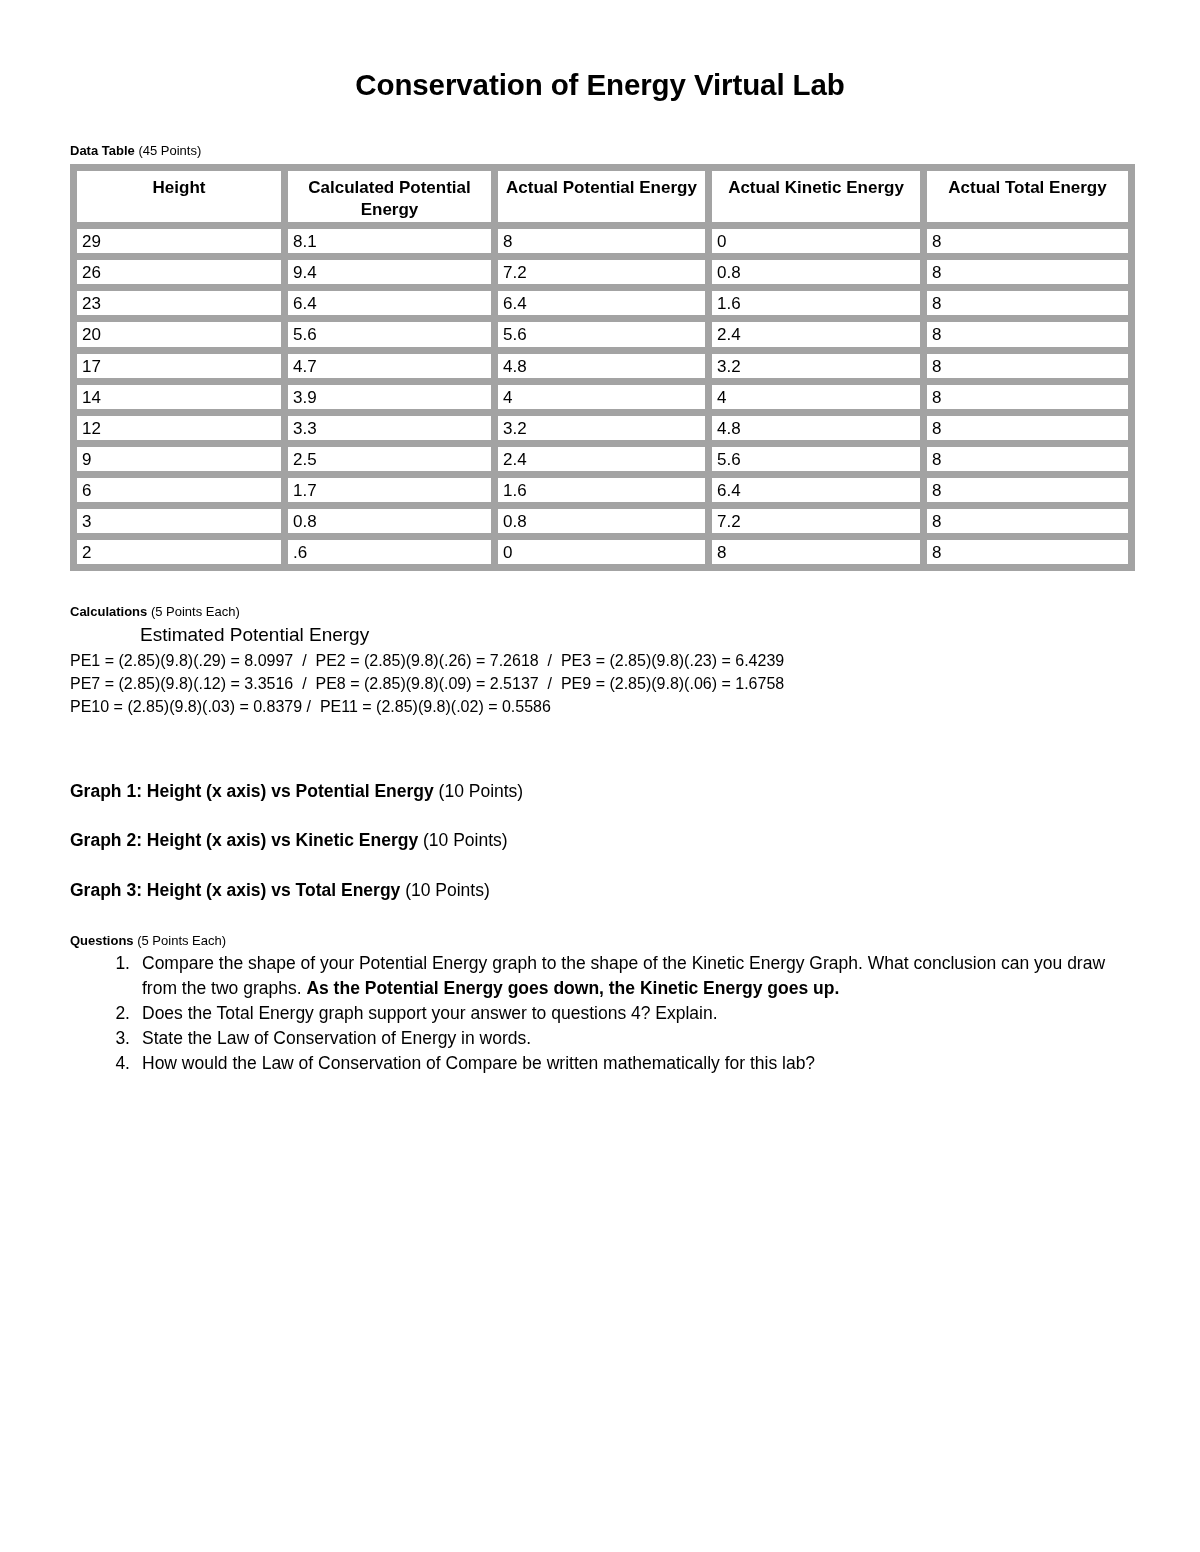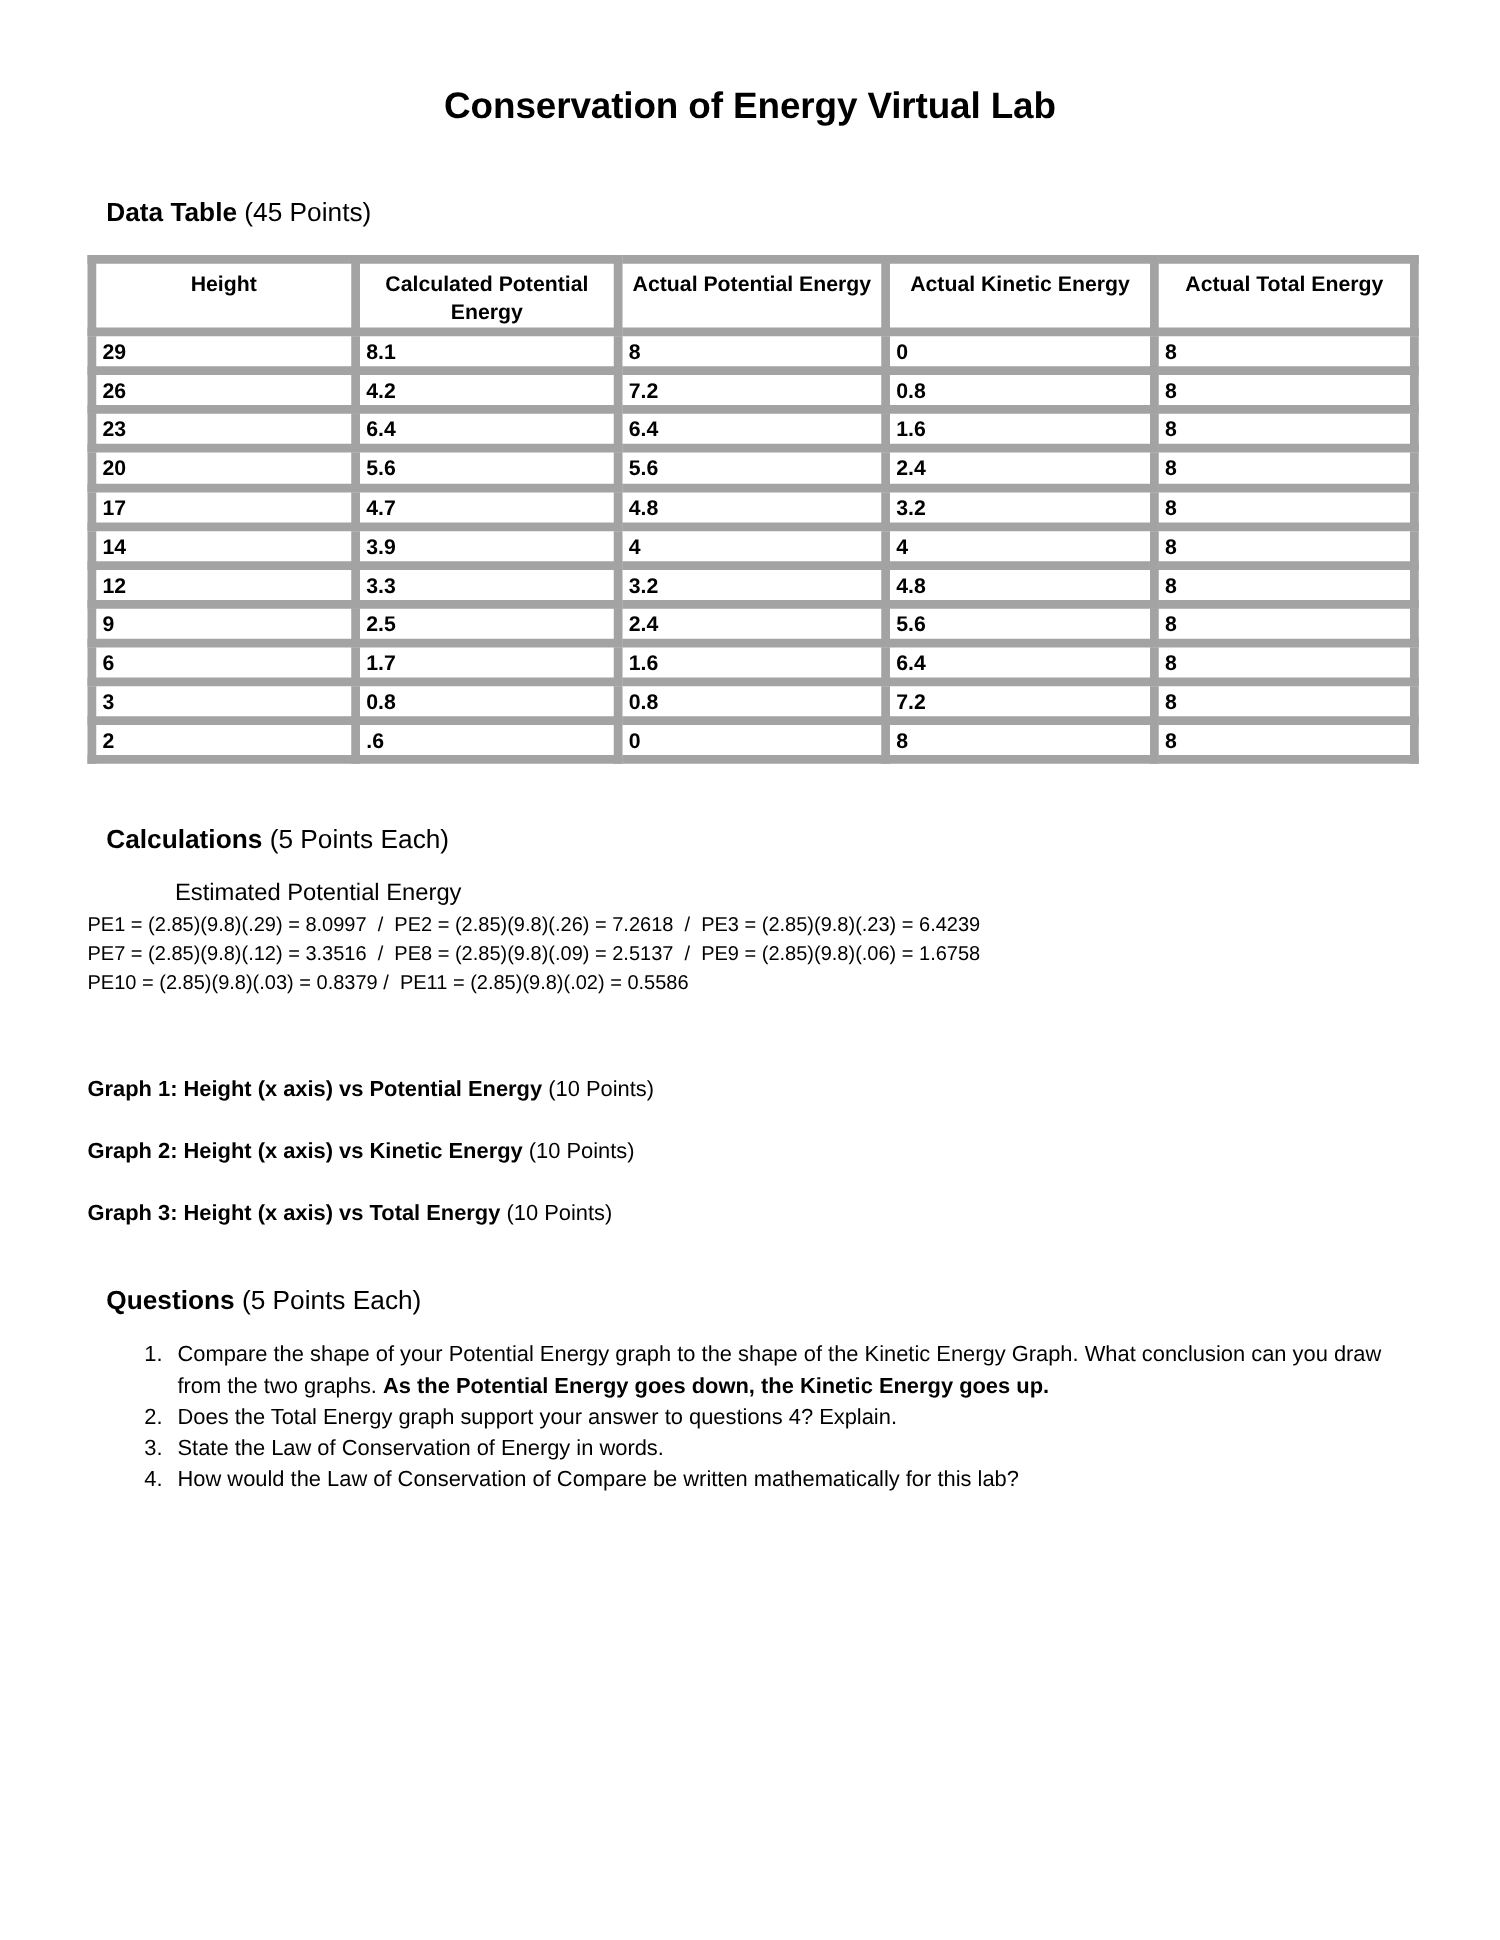--- a/index.html
+++ b/index.html
@@ -29,22 +29,22 @@
     font-size: 29.5px;
     font-weight: bold;
     letter-spacing: -0.1px;
     margin: 0;
     padding-top: 68px;
     line-height: 1.15;
   }
 
   
   .section-head {
-    font-size: 21px;
-    margin: 15px;
+    font-size: 13px;
+    margin: 0;
     line-height: 1.25;
   }
   .section-head .b { font-weight: bold; }
   .section-head .n { font-weight: normal; }
 
   #data-table-heading { padding-top: 41px; padding-bottom: 5px; }
 
   
   table.data-table {
     border-collapse: collapse;
@@ -67,21 +67,21 @@
   table.data-table thead th {
     text-align: center;
     font-weight: bold;
     height: 58px;
     padding: 6px 6px 0 6px;
     line-height: 1.3;
     box-sizing: border-box;
   }
   table.data-table tbody td {
     text-align: left;
-    font-weight: bold;
+    font-weight: normal;
     height: 30px;
     padding: 2px 0 0 5px;
     line-height: 1.3;
     box-sizing: border-box;
   }
 
   
   #calculations-heading { padding-top: 33px; padding-bottom: 1px; }
 
   .calc-sub {
@@ -158,21 +158,21 @@
     <tbody id="data-table-body">
         <tr>
           <td>29</td>
           <td>8.1</td>
           <td>8</td>
           <td>0</td>
           <td>8</td>
         </tr>
         <tr>
           <td>26</td>
-          <td>4.2</td>
+          <td>9.4</td>
           <td>7.2</td>
           <td>0.8</td>
           <td>8</td>
         </tr>
         <tr>
           <td>23</td>
           <td>6.4</td>
           <td>6.4</td>
           <td>1.6</td>
           <td>8</td>

